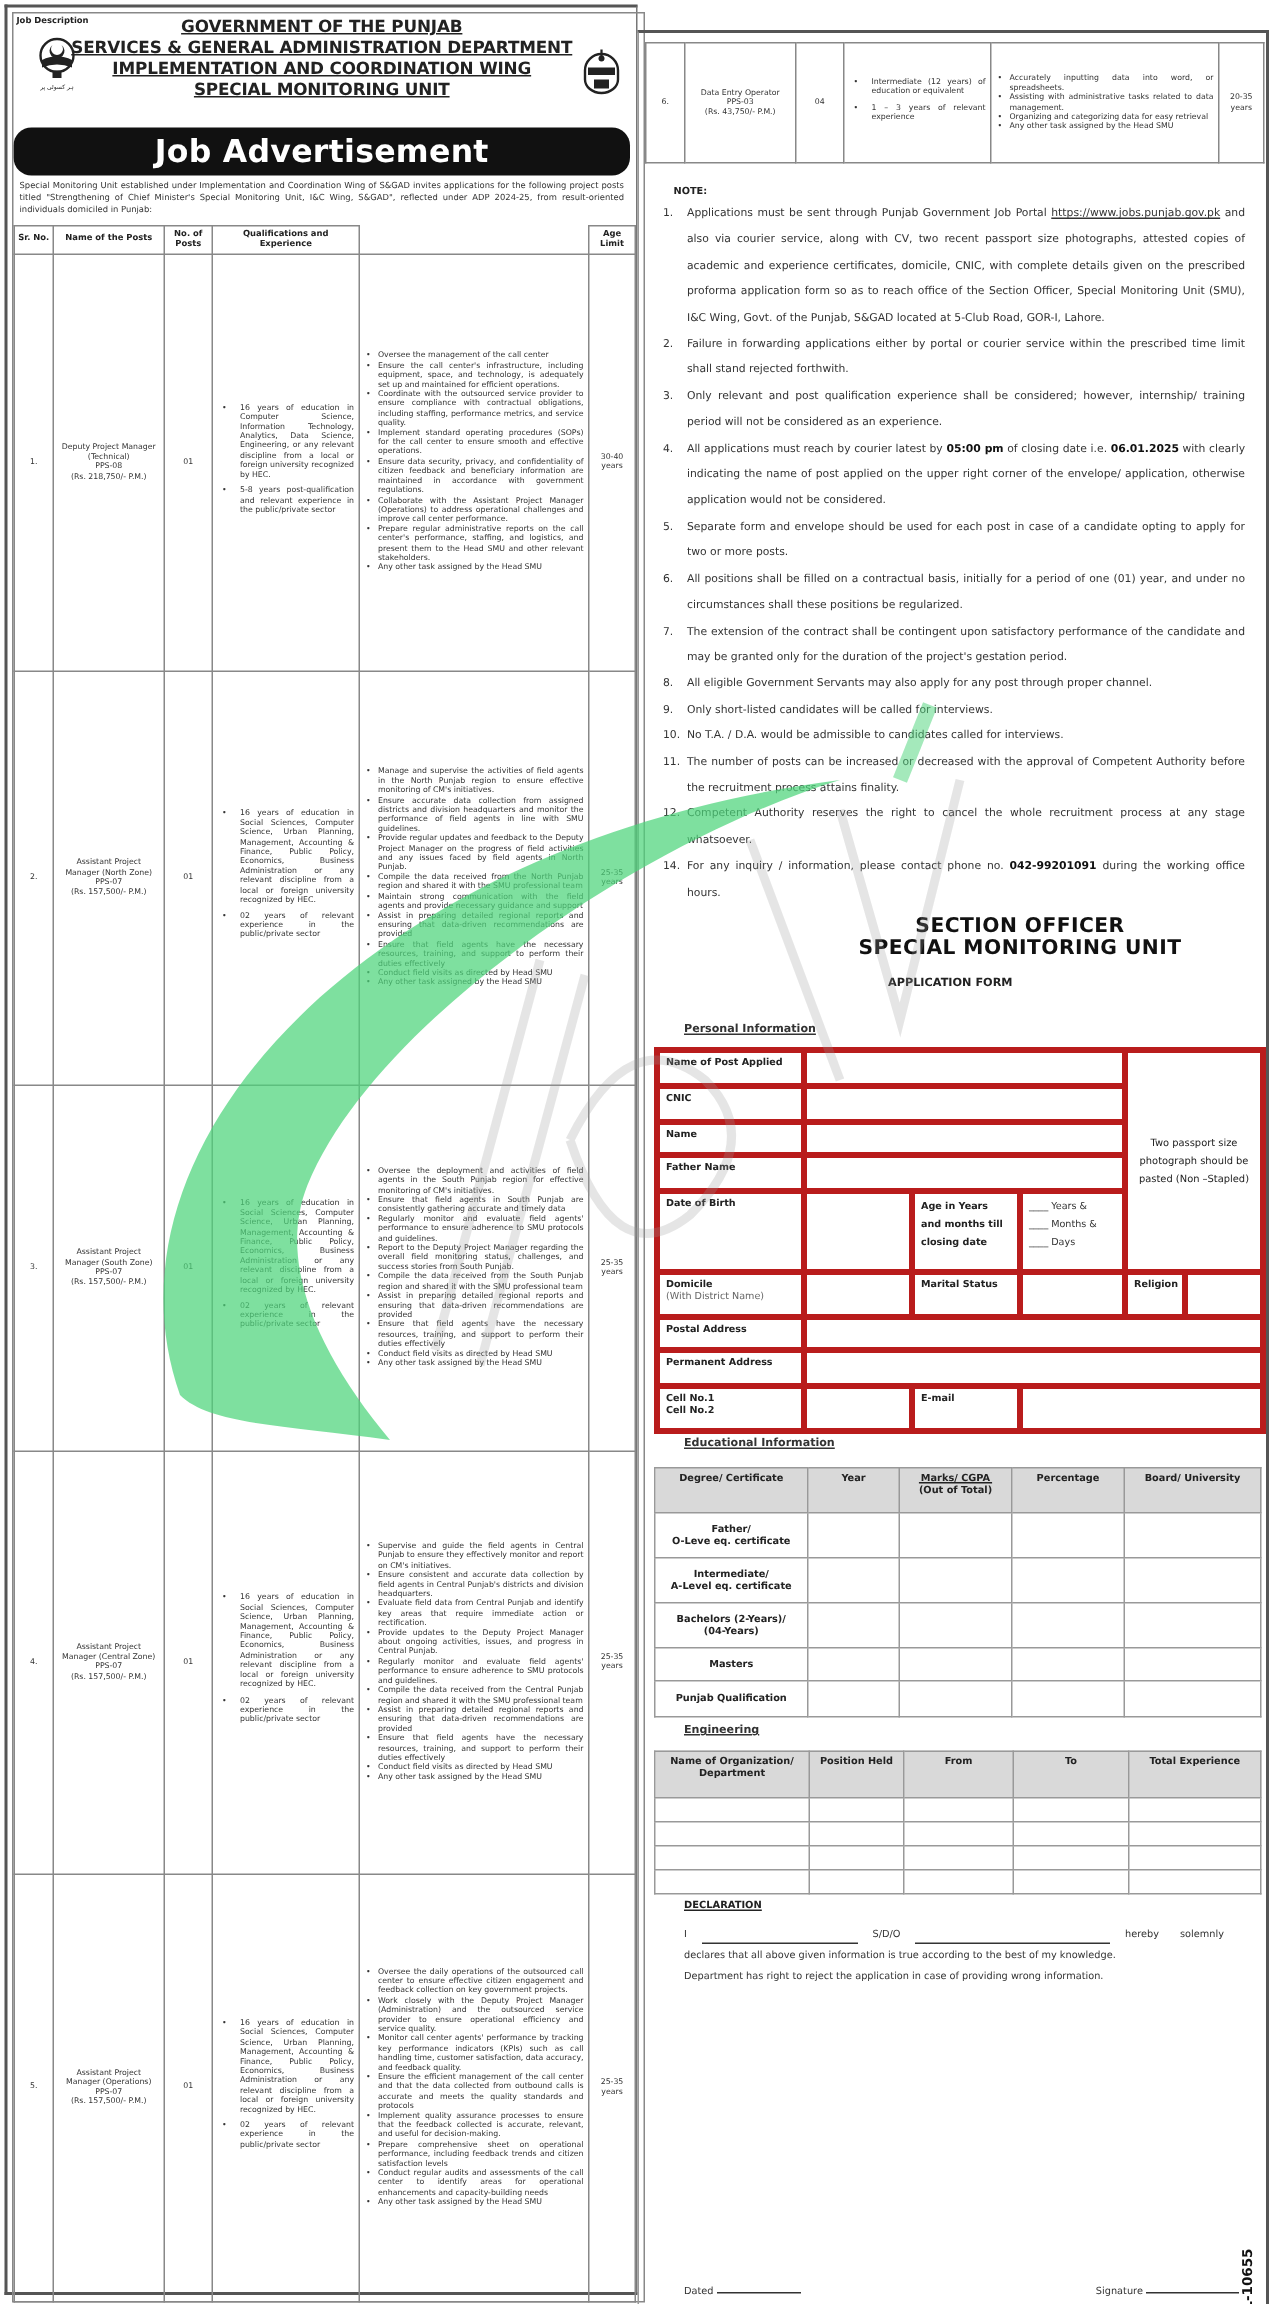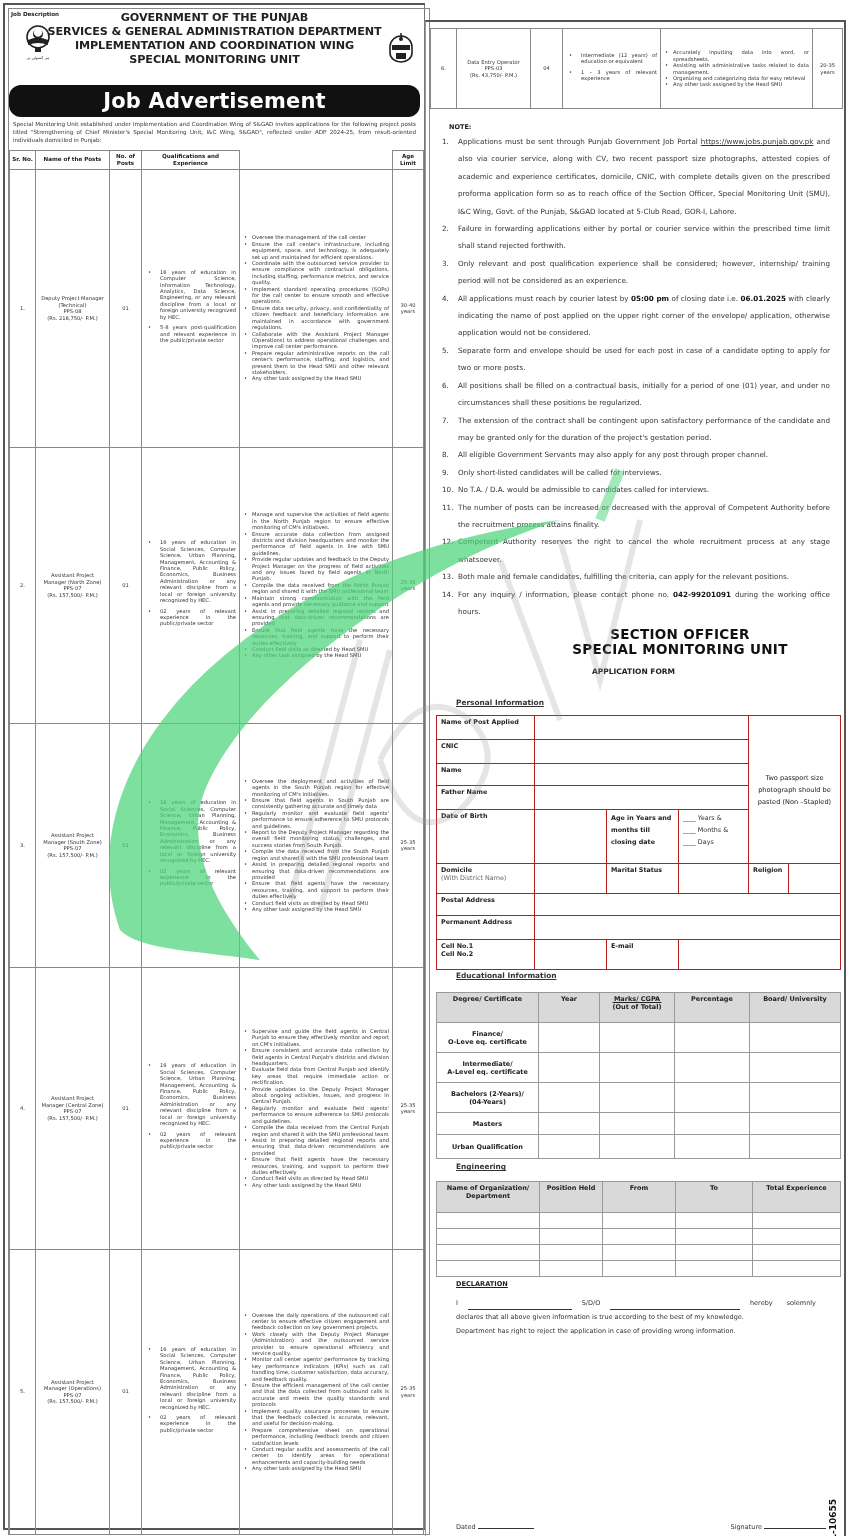--- a/index.html
+++ b/index.html
@@ -4,21 +4,21 @@
 <style>
   * { box-sizing: border-box; margin: 0; padding: 0; }
   html, body { width: 849px; height: 1536px; background: #fff; overflow: hidden; }
   body { font-family: "DejaVu Sans", sans-serif; color: #222; position: relative; }
 
   .page { position: absolute; left: 0; top: 0; width: 849px; height: 1536px; }
 
   
   .left { position: absolute; left: 3px; top: 3px; width: 422px; height: 1527px;
           border: 2px solid #555; border-right: 1px solid #777; }
-  .hdr { position: relative; height: 78px; text-align: center; }
+  .hdr { position: relative; height: 78px; text-align: center; text-decoration: underline; }
   .hdr-line { font-family: "DejaVu Sans", sans-serif; font-weight: bold; color: #222;
               font-size: 11.2px; line-height: 14px; letter-spacing: -0.1px; }
   .hdr-line.l1 { padding-top: 6px; }
   .logo { position: absolute; top: 18px; width: 30px; height: 40px; }
   .logo.l { left: 18px; } .logo.r { right: 8px; top: 22px; }
 
   .banner { margin: 2px 4px 0 4px; height: 32px; background: #111; color: #fff;
             text-align: center; font-weight: bold; font-size: 21px; line-height: 32px;
             letter-spacing: 0.2px; border-radius: 12px; }
   .intro { font-size: 5.6px; line-height: 8.2px; padding: 3px 8px 0 8px; text-align: justify; color: #333; height: 33px; }
@@ -52,21 +52,21 @@
   ol.notes li .n { position: absolute; left: 0; top: 0; }
   ol.notes li b { color: #111; }
   ol.notes li u { color: #333; }
 
   .so { text-align: center; font-weight: bold; font-size: 13.5px; line-height: 15px; margin-top: 7px;
         padding-left: 90px; color: #111; letter-spacing: 0.3px; }
   .af { font-size: 7.5px; font-weight: bold; color: #222; margin: 10px 0 0 166px; }
 
   .sec { font-size: 7.4px; font-weight: bold; color: #333; text-decoration: underline; margin-left: 30px; }
   table.form { border-collapse: collapse; width: 404px; margin-left: 10px; table-layout: fixed; }
-  table.form td { border: 1px solid #b91c1c; font-size: 6.4px; line-height: 8px; color: #222; font-weight: bold; vertical-align: top; padding: 2px 4px; }
+  table.form td { border: 4px solid #b91c1c; font-size: 6.4px; line-height: 8px; color: #222; font-weight: bold; vertical-align: top; padding: 2px 4px; }
   table.form td.ph { text-align: center; vertical-align: middle; font-weight: normal; font-size: 6.6px; line-height: 12px; }
   table.form td.age-t { font-weight: bold; line-height: 12px; }
   table.form td.ymd { font-weight: normal; line-height: 12px; color: #333; }
   table.grid { border-collapse: collapse; width: 404px; margin-left: 10px; table-layout: fixed; }
   table.grid th { background: #d9d9d9; border: 1px solid #999; font-size: 6.5px; line-height: 8px; font-weight: bold; color: #222; padding: 2px 2px; vertical-align: top; }
   table.grid td { border: 1px solid #999; font-size: 6.5px; line-height: 8px; font-weight: bold; color: #222; text-align: center; }
   .ovl { text-decoration: overline; }
 
   .decl-t { font-size: 6.6px; font-weight: bold; text-decoration: underline; margin: 3px 0 0 30px; color: #222; }
   .decl { font-size: 6.5px; line-height: 14px; margin: 8px 28px 0 30px; color: #333; text-align: justify; }
@@ -321,21 +321,20 @@
         <li><span class="n">3.</span><span>Only relevant and post qualification experience shall be considered; however, internship/ training period will not be considered as an experience.</span></li>
         <li><span class="n">4.</span><span>All applications must reach by courier latest by </span><b>05:00 pm</b><span> of closing date i.e. </span><b>06.01.2025</b><span> with clearly indicating the name of post applied on the upper right corner of the envelope/ application, otherwise application would not be considered.</span></li>
         <li><span class="n">5.</span><span>Separate form and envelope should be used for each post in case of a candidate opting to apply for two or more posts.</span></li>
         <li><span class="n">6.</span><span>All positions shall be filled on a contractual basis, initially for a period of one (01) year, and under no circumstances shall these positions be regularized.</span></li>
         <li><span class="n">7.</span><span>The extension of the contract shall be contingent upon satisfactory performance of the candidate and may be granted only for the duration of the project's gestation period.</span></li>
         <li><span class="n">8.</span><span>All eligible Government Servants may also apply for any post through proper channel.</span></li>
         <li><span class="n">9.</span><span>Only short-listed candidates will be called for interviews.</span></li>
         <li><span class="n">10.</span><span>No T.A. / D.A. would be admissible to candidates called for interviews.</span></li>
         <li><span class="n">11.</span><span>The number of posts can be increased or decreased with the approval of Competent Authority before the recruitment process attains finality.</span></li>
         <li><span class="n">12.</span><span>Competent Authority reserves the right to cancel the whole recruitment process at any stage whatsoever.</span></li>
-        <li><span class="n">13.</span><span>Both male and female candidates, fulfilling the criteria, can apply for the relevant positions.</span></li>
         <li><span class="n">14.</span><span>For any inquiry / information, please contact phone no. </span><b>042-99201091</b><span> during the working office hours.</span></li>
       </ol>
 
     <div class="so">
       <div>SECTION OFFICER</div>
       <div>SPECIAL MONITORING UNIT</div>
     </div>
     <div class="af">APPLICATION FORM</div>
 
     <div class="sec" style="margin-top:22px;margin-bottom:8px">Personal Information</div>
@@ -424,21 +423,21 @@
               <div>Marks/ CGPA</div>
               <div class="ovl" style="font-weight:bold">(Out of Total)</div>
             </th>
         <th>Percentage</th>
         <th>Board/ University</th>
       </tr>
       </tbody>
         <tbody id="edu-body">
           <tr style="height: 30px;">
             <td>
-              <div>Finance/</div>
+              <div>Father/</div>
               <div>O-Leve eq. certificate</div>
             </td>
             <td></td>
             <td></td>
             <td></td>
             <td></td>
           </tr>
           <tr style="height: 30px;">
             <td>
               <div>Intermediate/</div>
@@ -464,21 +463,21 @@
               <div>Masters</div>
               <div></div>
             </td>
             <td></td>
             <td></td>
             <td></td>
             <td></td>
           </tr>
           <tr style="height: 24px;">
             <td>
-              <div>Urban Qualification</div>
+              <div>Punjab Qualification</div>
               <div></div>
             </td>
             <td></td>
             <td></td>
             <td></td>
             <td></td>
           </tr>
         </tbody>
     </table>
 

